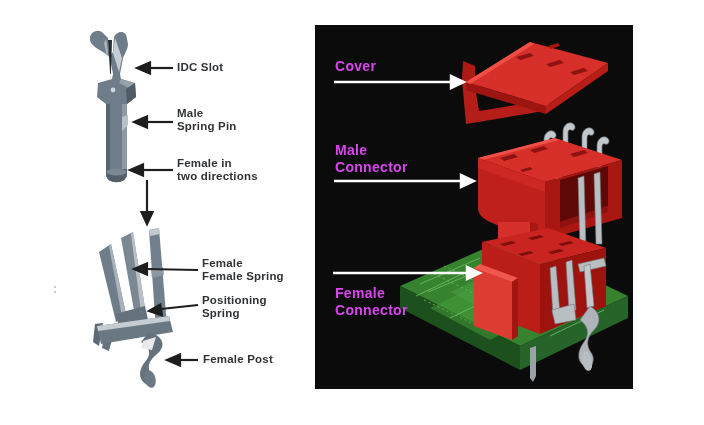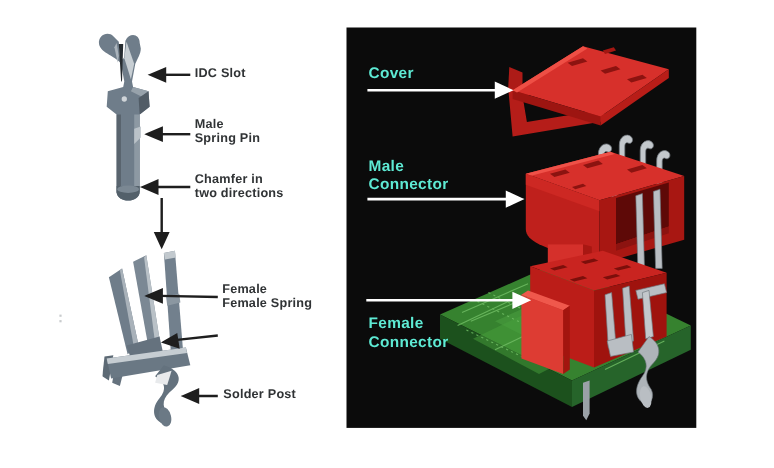--- a/index.html
+++ b/index.html
@@ -3,21 +3,21 @@
 <meta charset="utf-8">
 <style>
   html,body{margin:0;padding:0;background:#ffffff;}
   .canvas{
     position:relative;width:704px;height:425px;background:#ffffff;
     font-family:"Liberation Sans", sans-serif;overflow:hidden;
   }
   .lbl{position:absolute;font-weight:700;white-space:nowrap;}
   .lbl span{display:block;}
   .lbl-left{font-size:11.5px;line-height:13px;color:#303335;letter-spacing:.2px;}
-  .lbl-right{font-size:14px;line-height:16.5px;color:#5eead4;letter-spacing:.3px;}
+  .lbl-right{font-size:14px;line-height:16.5px;color:#d946ef;letter-spacing:.3px;}
   .overlay{position:absolute;left:0;top:0;pointer-events:none;}
   .panel-right{
     position:absolute;left:315px;top:25px;width:318px;height:364px;
     background:#0b0b0b;overflow:hidden;
   }
   .abs{position:absolute;}
   .stray{position:absolute;left:54px;top:286px;width:2px;height:2px;
     background:#c8cbcd;box-shadow:0 5px 0 #c8cbcd;}
 </style>
 </head>
@@ -94,29 +94,33 @@
   </svg>
 
   <div class="lbl lbl-left" style="left:177px;top:61px;">
     <span>IDC Slot</span>
   </div>
   <div class="lbl lbl-left" style="left:177px;top:107px;">
     <span>Male</span>
     <span>Spring Pin</span>
   </div>
   <div class="lbl lbl-left" style="left:177px;top:157px;">
-    <span>Chamfer in</span>
+    <span>Female in</span>
     <span>two directions</span>
   </div>
   <div class="lbl lbl-left" style="left:202px;top:257px;">
     <span>Female</span>
     <span>Female Spring</span>
   </div>
+  <div class="lbl lbl-left" style="left:202px;top:294px;">
+    <span>Positioning</span>
+    <span>Spring</span>
+  </div>
   <div class="lbl lbl-left" style="left:203px;top:353px;">
-    <span>Solder Post</span>
+    <span>Female Post</span>
   </div>
 
   <div class="panel-right">
 
     <svg class="abs" style="left:135px;top:5px;" width="165" height="100" viewBox="0 0 165 100">
       <path d="M12,50 L96,40 L100,80 L16,94 Z M25,57 L87,49 L90,71 L29,81 Z" fill="#b51d19" fill-rule="evenodd"></path>
       <polygon points="12,50 25,57 25,36 13,31" fill="#ad1b17"></polygon>
       <polygon points="16,52 80,12 158,33 96,76" fill="#d7302b"></polygon>
       <polygon points="16,52 96,76 96,84 16,60" fill="#9d1511"></polygon>
       <polygon points="96,76 158,33 158,41 96,84" fill="#b81d18"></polygon>

